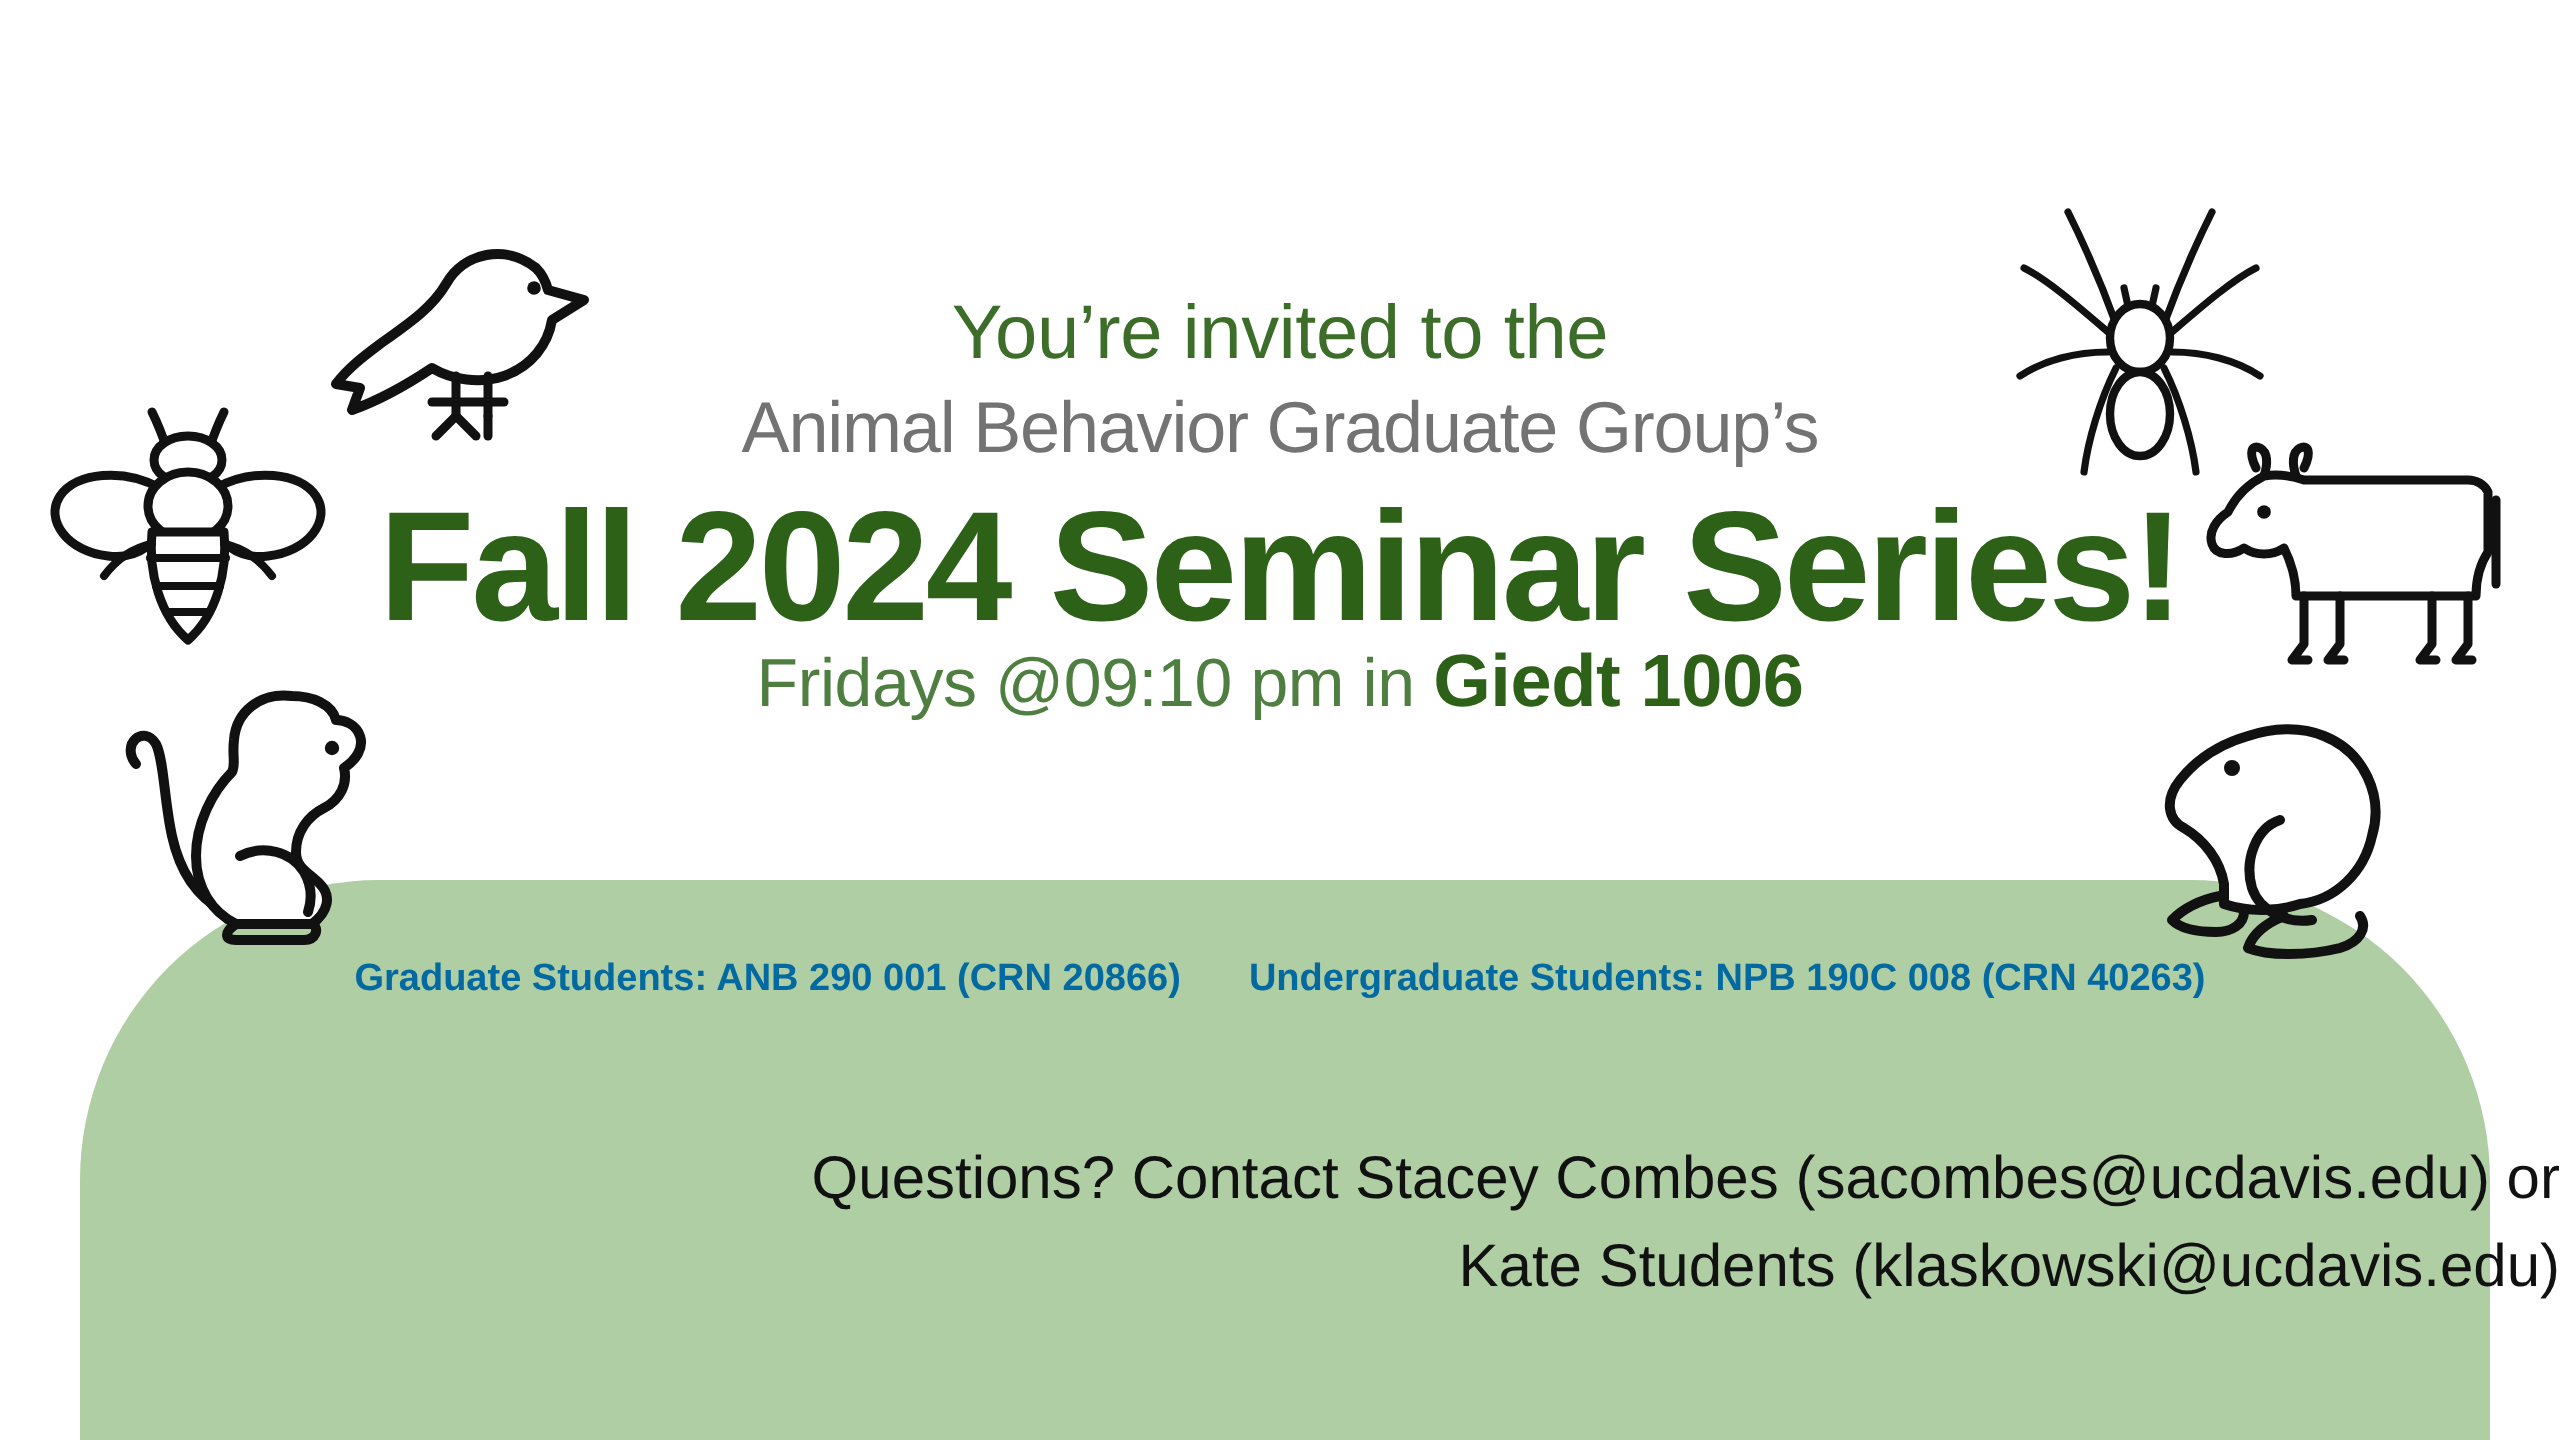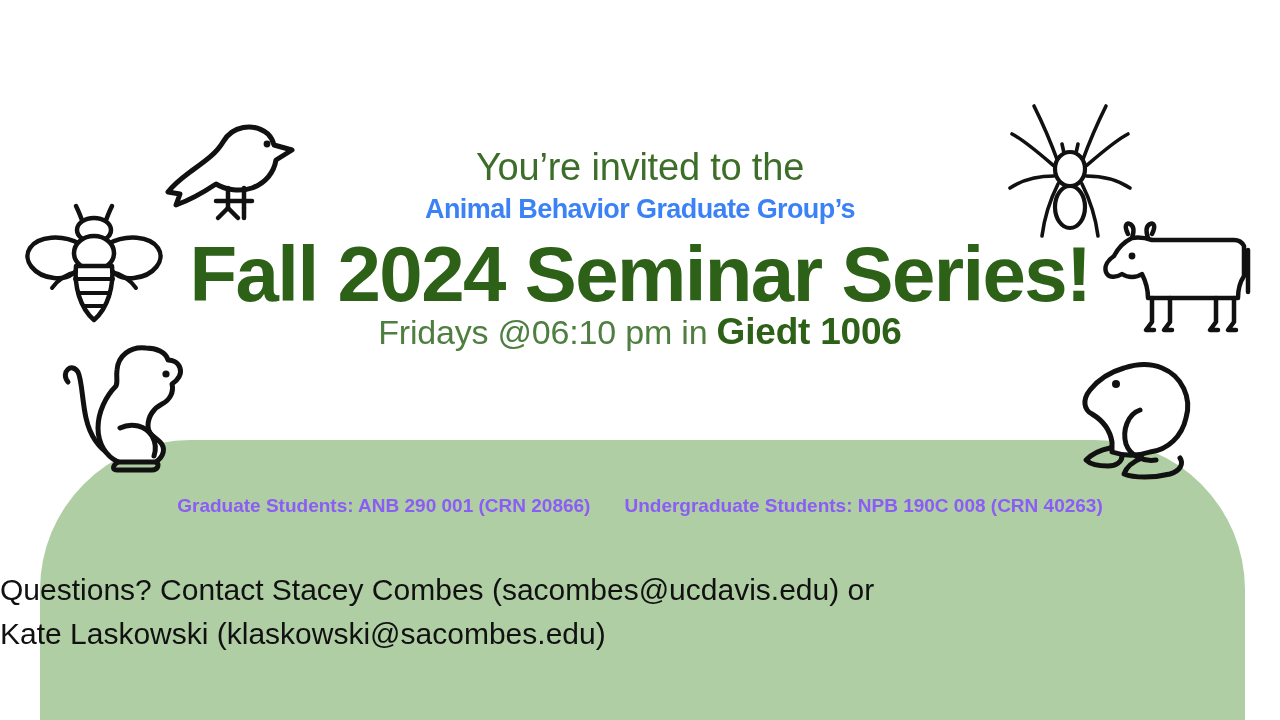--- a/index.html
+++ b/index.html
@@ -44,23 +44,23 @@
     line-height: 1.0;
   }
   .line-invited {
     font-size: 38px;
     font-weight: 400;
     color: #3c6e2a;
     letter-spacing: -0.2px;
     margin-bottom: 10px;
   }
   .line-group {
-    font-size: 27px;
-    font-weight: 700;
-    color: #3b82f6;
+    font-size: 36px;
+    font-weight: 400;
+    color: #737373;
     letter-spacing: -0.6px;
     margin-bottom: 12px;
   }
   .line-title {
     font-size: 78px;
     font-weight: 700;
     color: #2d6118;
     letter-spacing: -1.6px;
   }
   .line-when {
@@ -72,40 +72,40 @@
   .line-when .room {
     color: #2d6118;
     font-size: 37px;
     font-weight: 700;
   }
 
   
   #course-row {
     position: absolute;
     left: 0;
-    top: 495px;
+    top: 479px;
     width: 1280px;
     text-align: center;
     z-index: 4;
     font-size: 19px;
     font-weight: 700;
-    color: #8b5cf6;
+    color: #0369a1;
     white-space: nowrap;
   }
   #course-row .gap {
     display: inline-block;
     width: 34px;
   }
 
   #contact-block {
     position: absolute;
     left: 0;
     top: 568px;
     width: 1280px;
-    text-align: left;
+    text-align: right;
     z-index: 4;
     font-size: 30px;
     font-weight: 400;
     color: #111111;
     line-height: 1.47;
   }
 
   
   .animal {
     position: absolute;
@@ -135,28 +135,28 @@
 <body>
 
 <div id="poster">
 
   <div id="green-panel"></div>
 
   <div id="headline-block">
     <div class="line-invited">You’re invited to the</div>
     <div class="line-group">Animal Behavior Graduate Group’s</div>
     <div class="line-title">Fall 2024 Seminar Series!</div>
-    <div class="line-when"><span>Fridays @06:10 pm in </span><span class="room">Giedt 1006</span></div>
+    <div class="line-when"><span>Fridays @09:10 pm in </span><span class="room">Giedt 1006</span></div>
   </div>
 
   <div id="course-row"><span>Graduate Students: ANB 290 001 (CRN 20866)</span><span class="gap"></span><span>Undergraduate Students: NPB 190C 008 (CRN 40263)</span></div>
 
   <div id="contact-block">
     <div>Questions? Contact Stacey Combes (sacombes@ucdavis.edu) or</div>
-    <div>Kate Laskowski (klaskowski@sacombes.edu)</div>
+    <div>Kate Students (klaskowski@ucdavis.edu)</div>
   </div>
 
   <div class="animal" id="animal-bird">
     <svg viewBox="0 0 150 120" width="150" height="120">
       <path class="ln fillwhite" stroke-width="5" d="M108 30
            C 93 18, 72 22, 63 38
            C 56 50, 44 58, 30 68
            C 22 74, 14 80, 8 88
            L 20 90
            L 16 101

